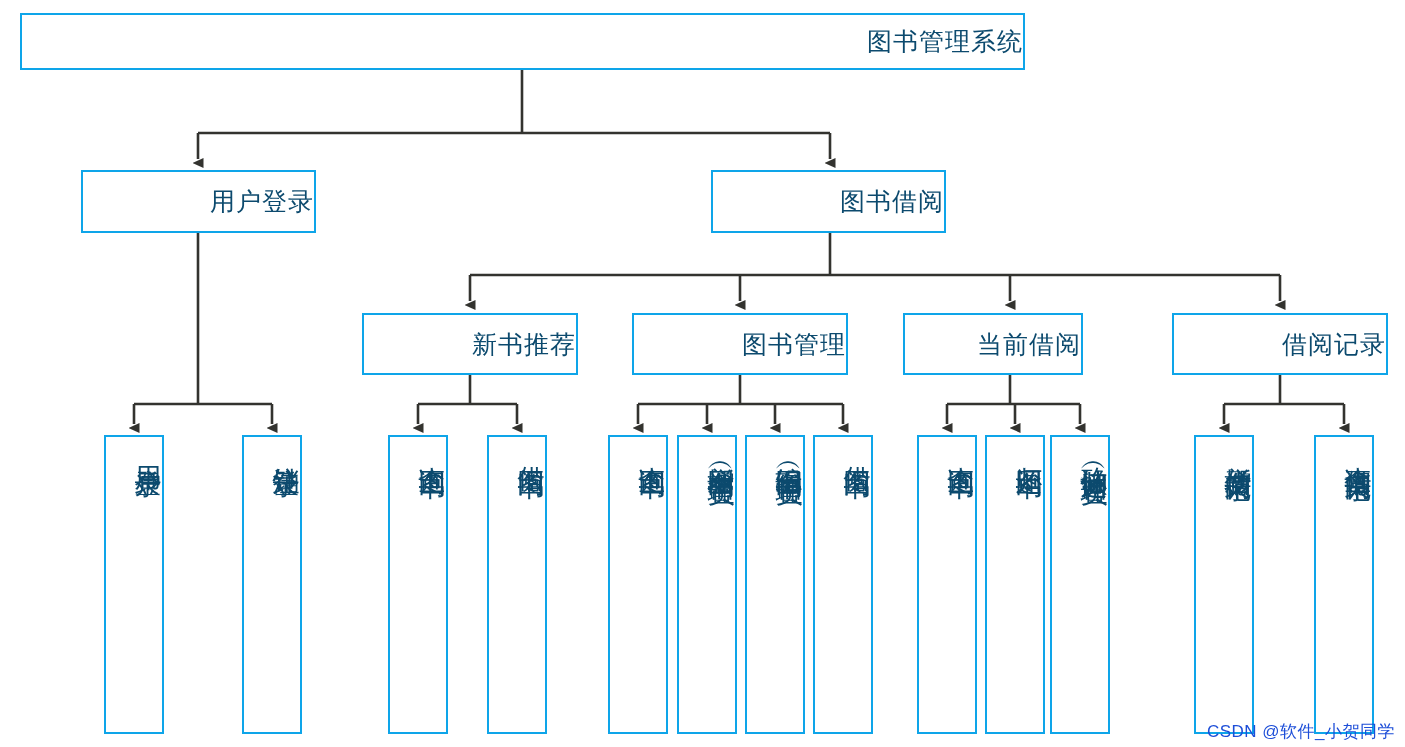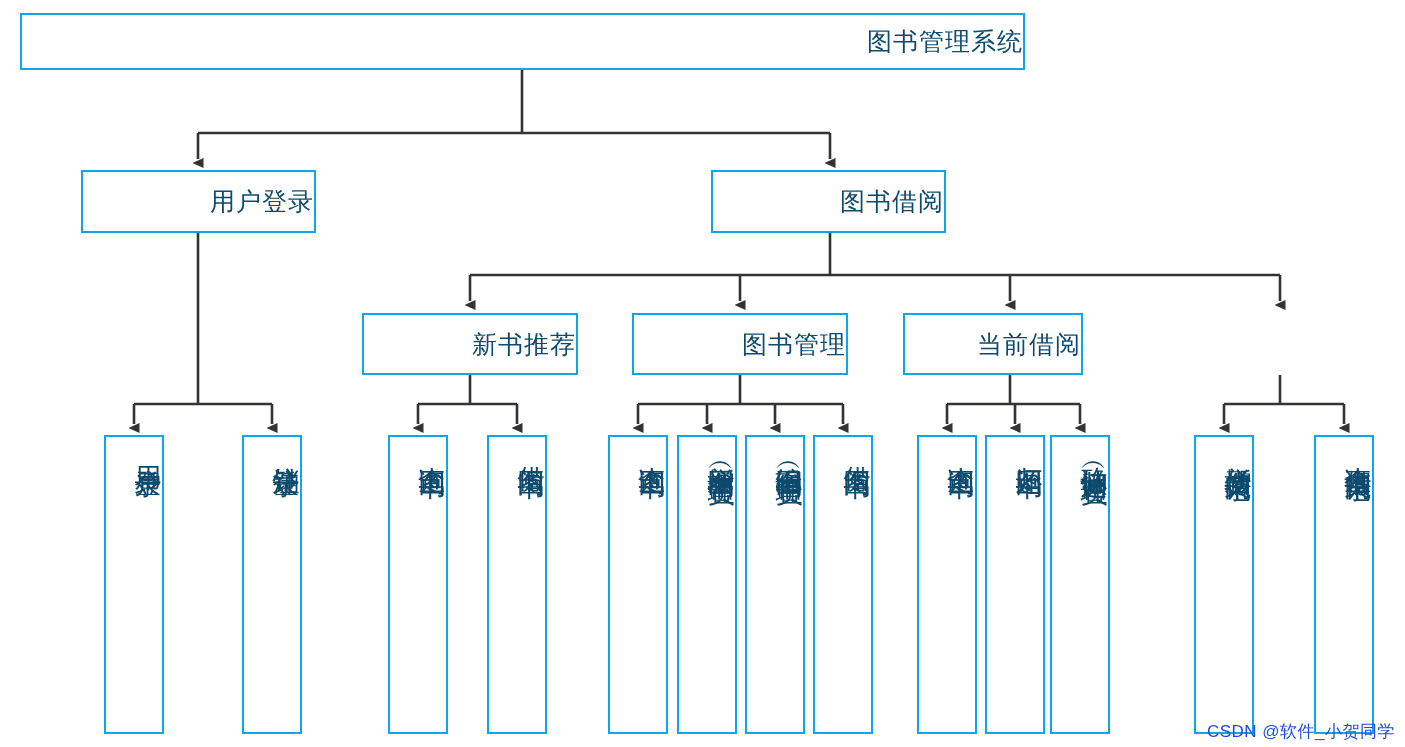--- a/index.html
+++ b/index.html
@@ -139,20 +139,23 @@
 
   <div class="node h" style="left:362px; top:313px; width:216px; height:62px;">
     <span class="lbl">新书推荐</span>
   </div>
   <div class="node h" style="left:632px; top:313px; width:216px; height:62px;">
     <span class="lbl">图书管理</span>
   </div>
   <div class="node h" style="left:903px; top:313px; width:180px; height:62px;">
     <span class="lbl">当前借阅</span>
   </div>
+  <div class="node h" style="left:1172px; top:313px; width:216px; height:62px;">
+    <span class="lbl">借阅记录</span>
+  </div>
 
   <div class="node v" style="left:104px; top:435px; width:60px; height:299px;">
     <span class="lbl">用户登录</span>
   </div>
   <div class="node v" style="left:242px; top:435px; width:60px; height:299px;">
     <span class="lbl">注销登录</span>
   </div>
 
   <div class="node v" style="left:388px; top:435px; width:60px; height:299px;">
     <span class="lbl">查询图书</span>

